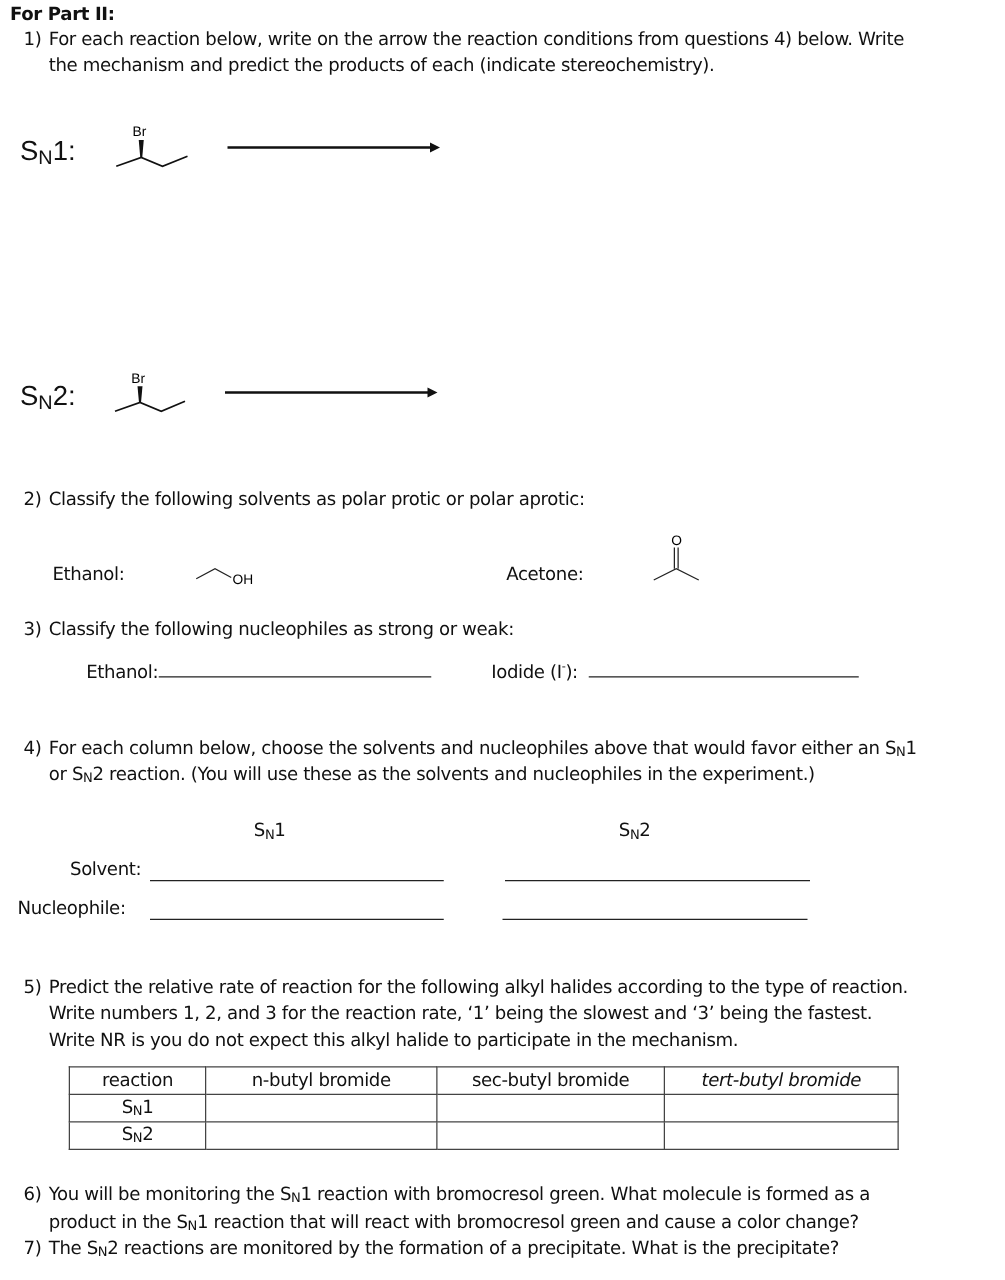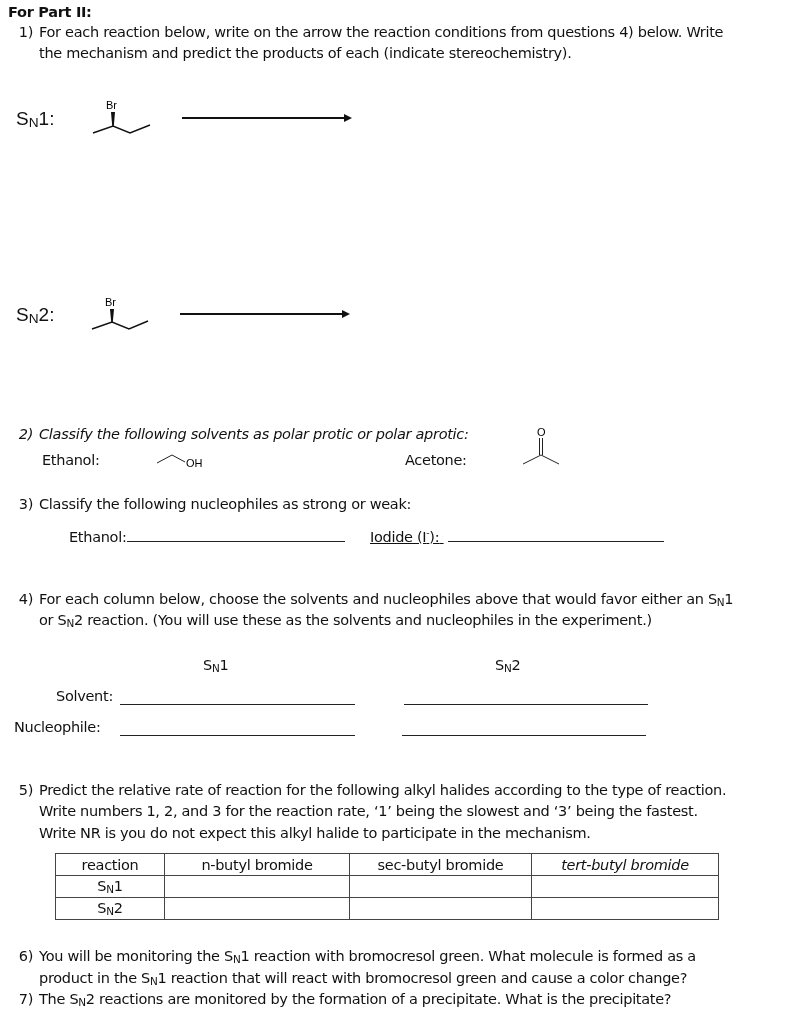--- a/index.html
+++ b/index.html
@@ -6,21 +6,21 @@
   body {
     width: 804px; height: 1024px; position: relative; overflow: hidden;
     font-family: "Liberation Sans", sans-serif; color: #111; font-size: 15.5px;
   }
   .abs { position: absolute; }
   .txt { font-family: "DejaVu Sans", "Liberation Sans", sans-serif; font-size: 14.5px; letter-spacing: -0.3px; white-space: nowrap; text-align: center; }
   .bold { font-weight: bold; }
   .num { display: inline-block; width: 26px; }
   .indent { padding-left: 26px; }
   .sub { font-size: 0.72em; vertical-align: -0.18em; }
-  .sn { font-size: 19px; font-family: "Liberation Sans", sans-serif; }
+  .sn { font-size: 22px; font-family: "Liberation Sans", sans-serif; }
   .blank { display: inline-block; border-bottom: 1.3px solid #222; height: 14px; vertical-align: baseline; }
   .arrow { position: absolute; height: 2.4px; background: #111; }
   .arrow::after {
     content: ""; position: absolute; right: -6px; top: -3.2px;
     border-left: 8px solid #111; border-top: 4.4px solid transparent; border-bottom: 4.4px solid transparent;
   }
   table.rates { border-collapse: collapse; position: absolute; left: 55px; top: 853px; }
   table.rates td {
     border: 1px solid #444; height: 21px; padding: 0; text-align: center;
     font-family: "DejaVu Sans", "Liberation Sans", sans-serif; font-size: 14.5px; letter-spacing: -0.3px;
@@ -50,21 +50,21 @@
 <div class="abs sn" style="left:16px; top:304px;">
   <span>S</span><span class="sub">N</span><span>2:</span>
 </div>
 <svg style="left:90px; top:292px;" width="70" height="45">
   <text x="15" y="14" font-family="Liberation Sans, sans-serif" font-size="11">Br</text>
   <polygon points="20,17 24,17 22.8,30 21.2,30" fill="#111"></polygon>
   <polyline points="2,37 22,30 39,37 58,29" fill="none" stroke="#111" stroke-width="1.4"></polyline>
 </svg>
 <div class="arrow" style="left:180px; top:313px; width:164px;"></div>
 
-<div class="abs txt" style="left:13px; top:426px;font-style:italic;">
+<div class="abs txt" style="left:13px; top:392px;">
   <span class="num">2)</span><span>Classify the following solvents as polar protic or polar aprotic:</span>
 </div>
 <div class="abs txt" style="left:42px; top:452px;">Ethanol:</div>
 <svg style="left:155px; top:447px;" width="60" height="24">
   <polyline points="2,16 17,8 30,15" fill="none" stroke="#222" stroke-width="1"></polyline>
   <text x="31" y="20" font-family="Liberation Sans, sans-serif" font-size="11">OH</text>
 </svg>
 <div class="abs txt" style="left:405px; top:452px;">Acetone:</div>
 <svg style="left:520px; top:424px;" width="50" height="44">
   <text x="17" y="12" font-family="Liberation Sans, sans-serif" font-size="11">O</text>
@@ -72,21 +72,21 @@
   <line x1="22.5" y1="14" x2="22.5" y2="31" stroke="#222" stroke-width="1"></line>
   <polyline points="3,40 21,31 39,40" fill="none" stroke="#222" stroke-width="1"></polyline>
 </svg>
 
 <div class="abs txt" style="left:13px; top:496px;">
   <span class="num">3)</span><span>Classify the following nucleophiles as strong or weak:</span>
 </div>
 <div class="abs txt" style="left:69px; top:527px;">
   <span>Ethanol:</span><span class="blank" style="width:218px;"></span>
 </div>
-<div class="abs txt" style="left:370px; top:527px;text-decoration:underline;">
+<div class="abs txt" style="left:393px; top:527px;">
   <span>Iodide (I</span><sup style="font-size:9px;">-</sup><span>):</span>
   <span class="blank" style="width:216px; margin-left:4px;"></span>
 </div>
 
 <div class="abs txt" style="left:13px; top:591px;">
   <span class="num">4)</span><span>For each column below, choose the solvents and nucleophiles above that would favor either an S</span><span class="sub">N</span><span>1</span>
 </div>
 <div class="abs txt indent" style="left:13px; top:612px;">
   <span>or S</span><span class="sub">N</span><span>2 reaction. (You will use these as the solvents and nucleophiles in the experiment.)</span>
 </div>

